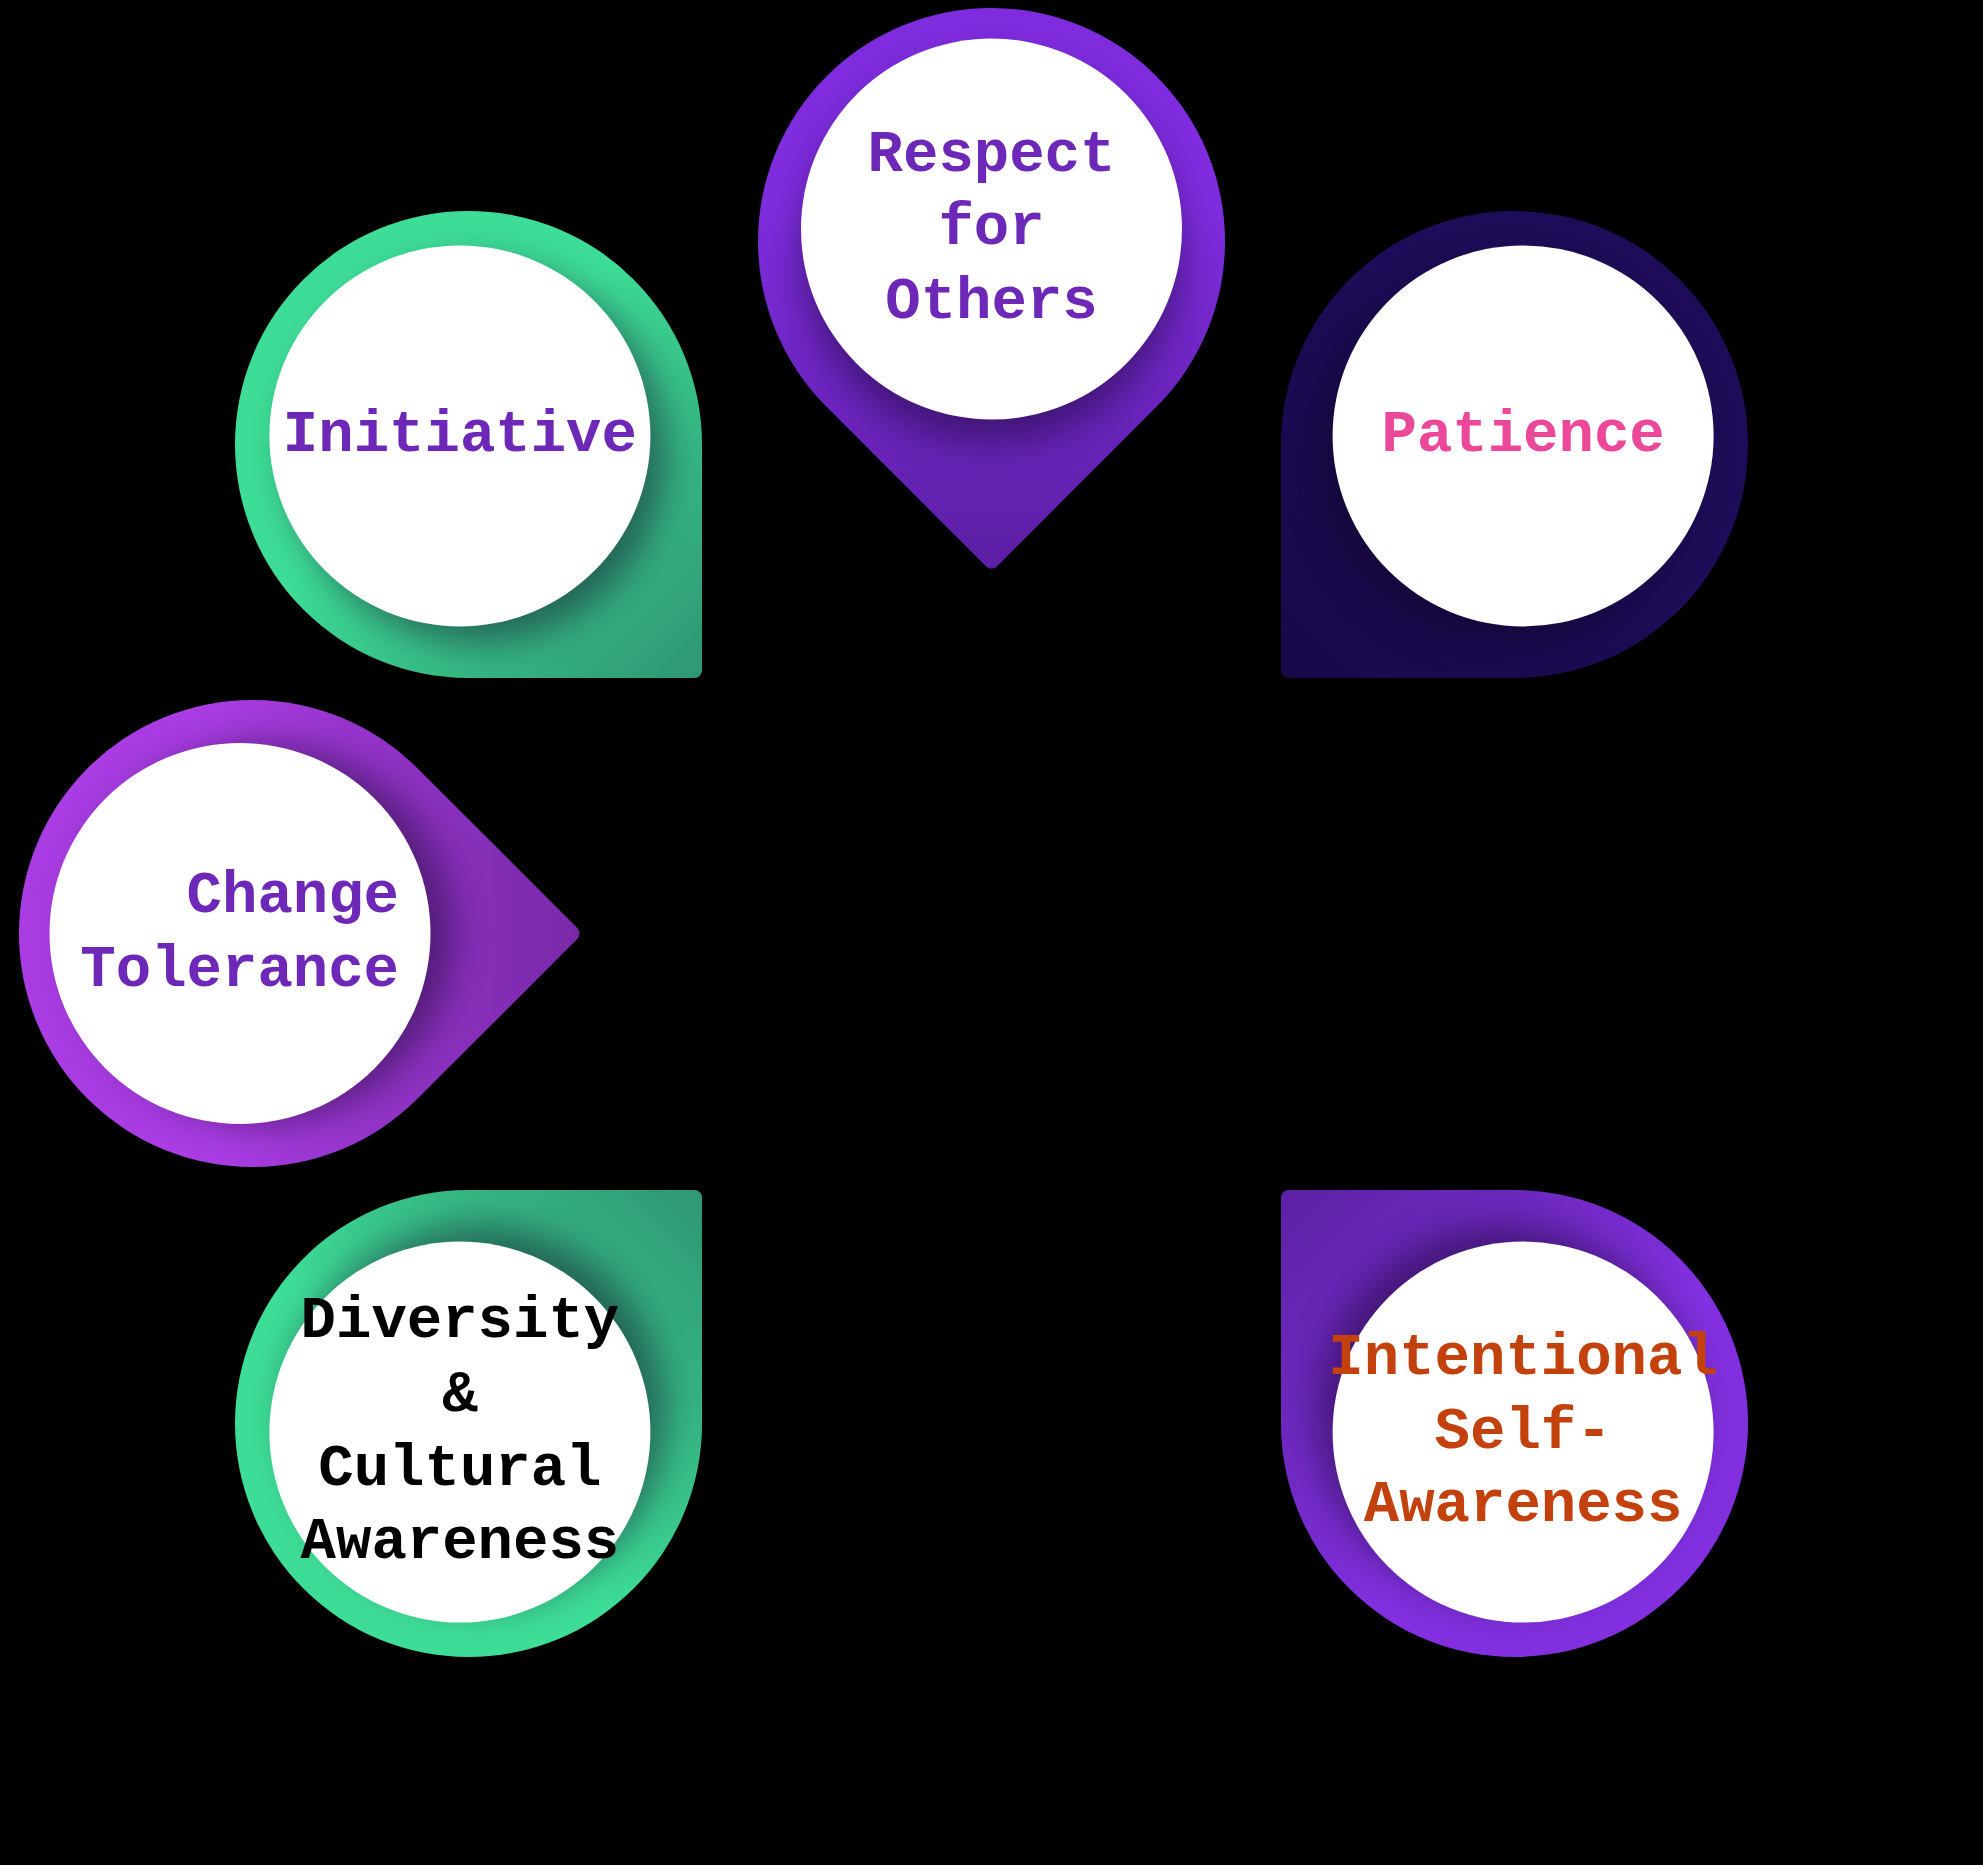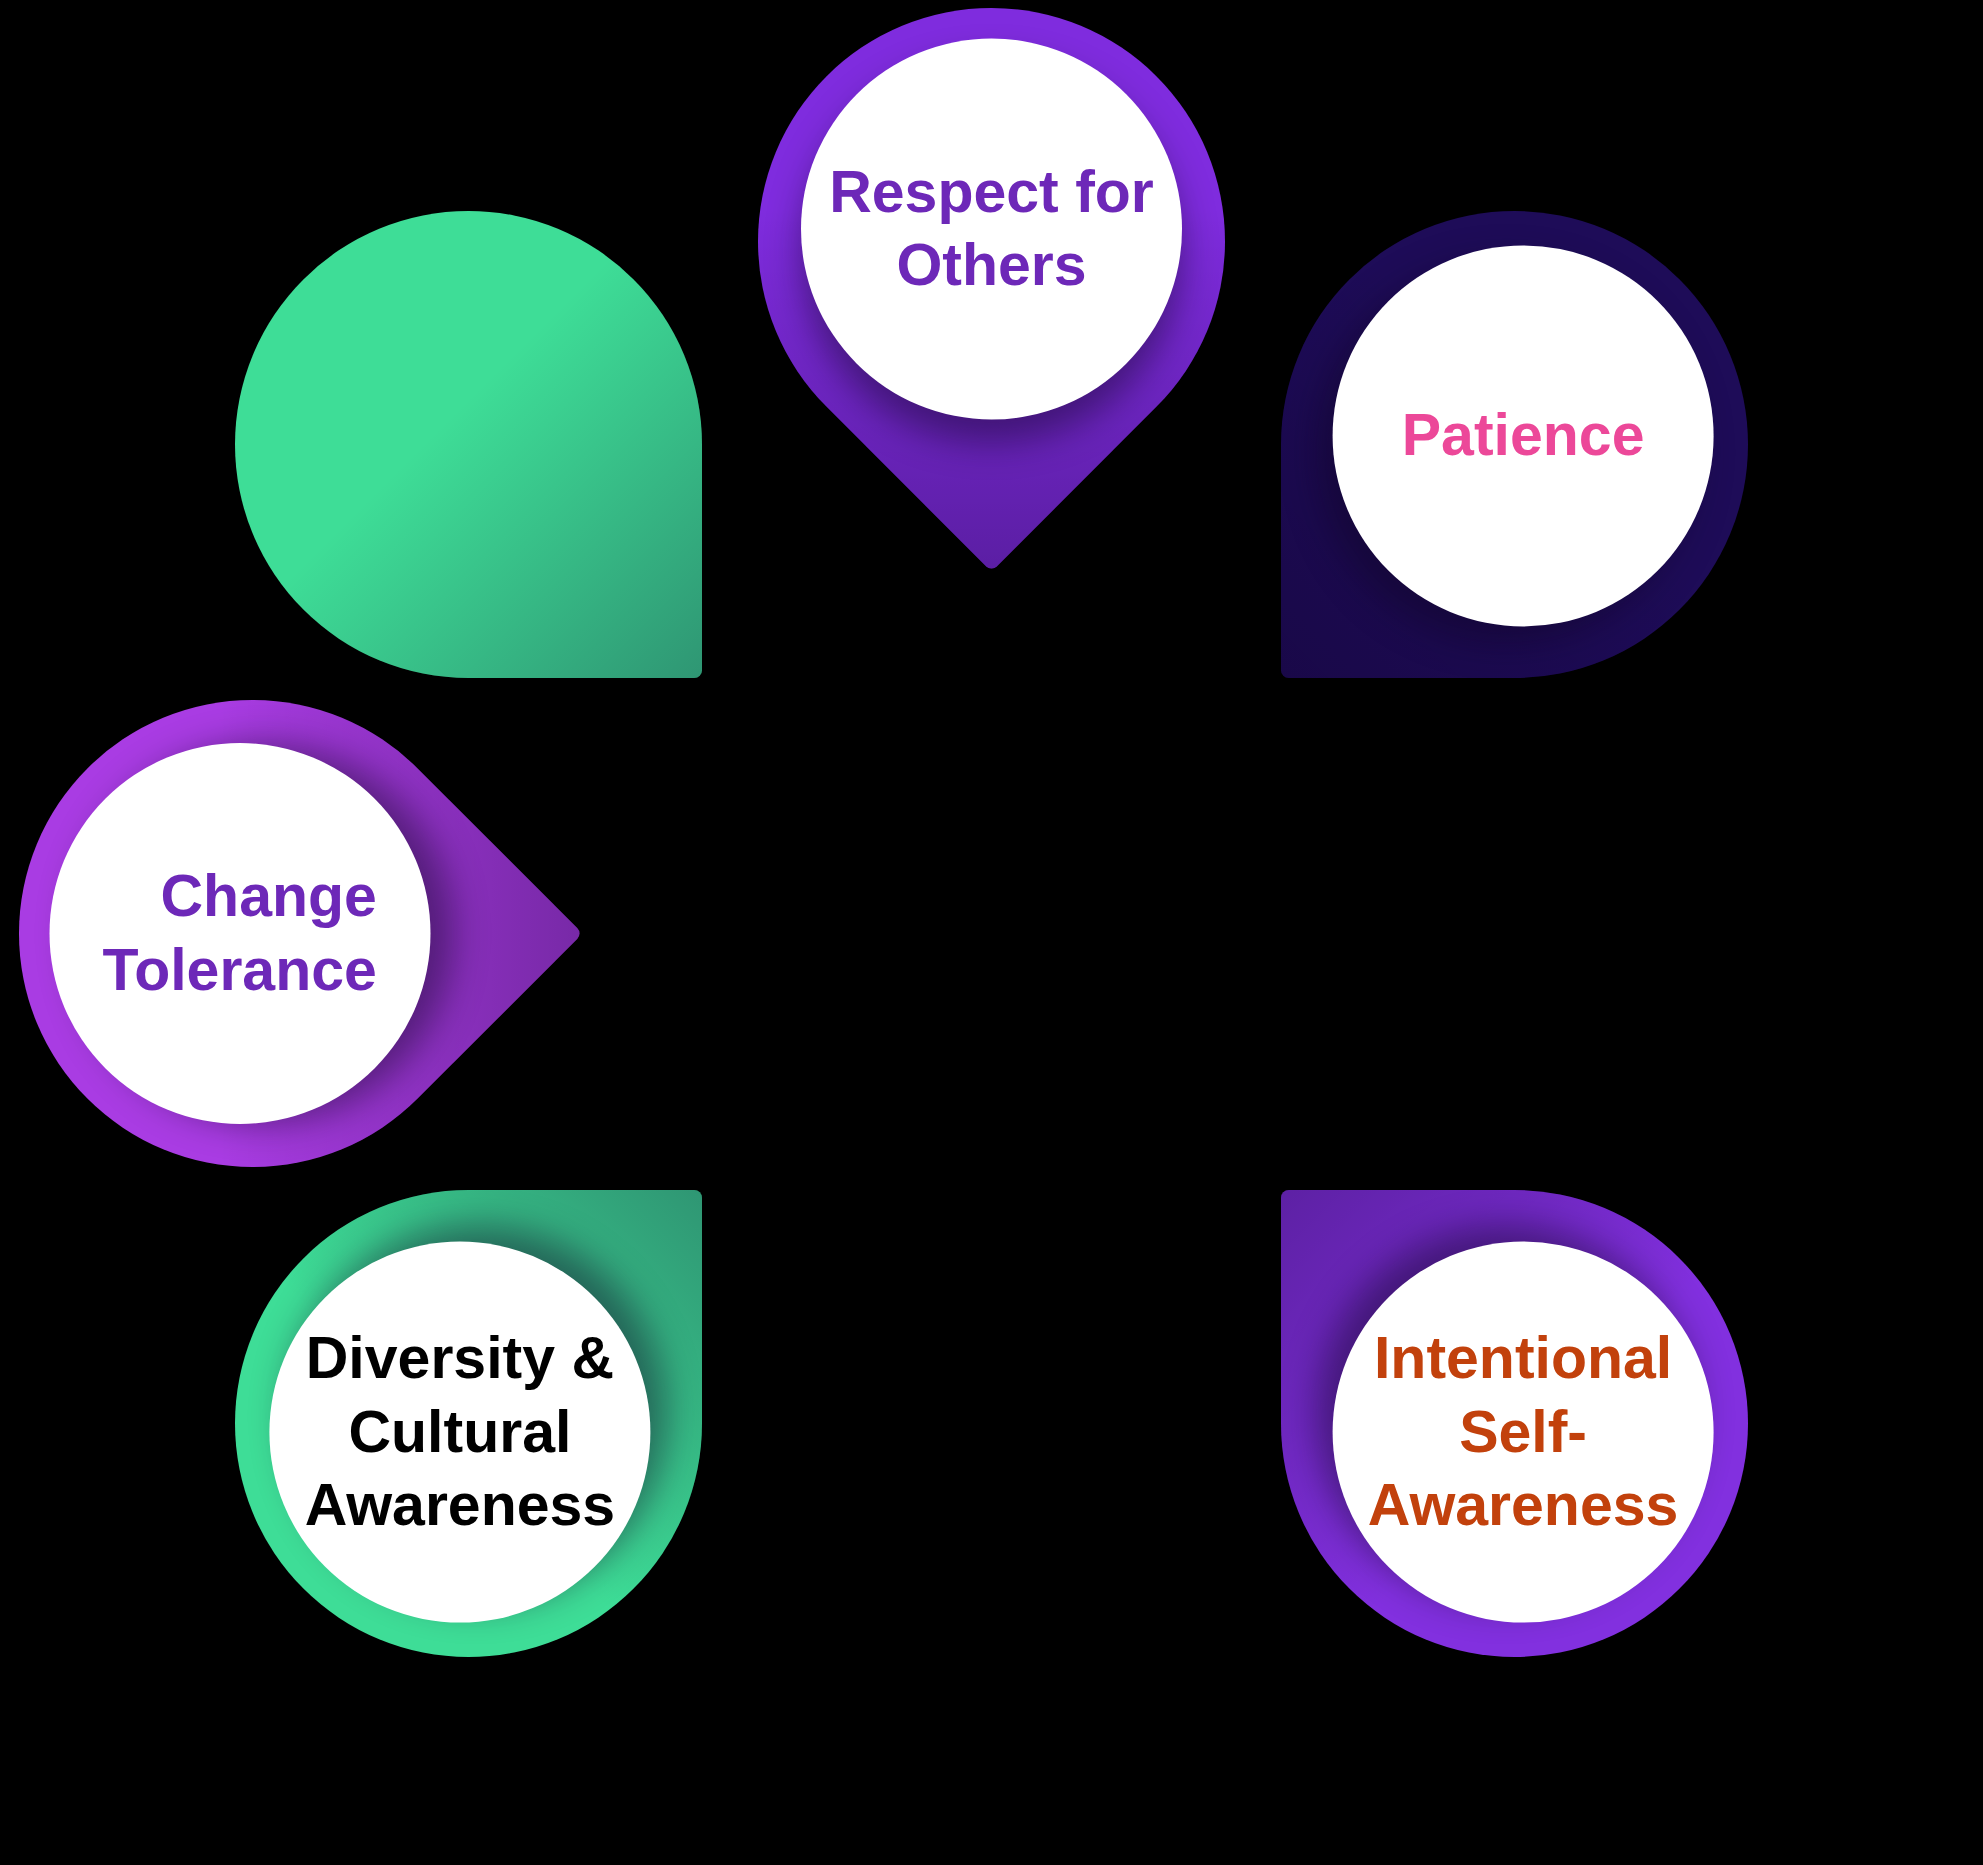--- a/index.html
+++ b/index.html
@@ -6,21 +6,21 @@
     margin: 0;
     padding: 0;
     background: #000000;
   }
   .canvas {
     position: relative;
     width: 1983px;
     height: 1866px;
     background: #000000;
     overflow: hidden;
-    font-family: Liberation Sans, sans-serif;
+    font-family: Liberation Mono, monospace;
   }
   
   .pin {
     position: absolute;
     width: 467px;
     height: 467px;
   }
   .pin-shape {
     position: absolute;
     inset: 0;
@@ -130,16 +130,19 @@
   <div class="pin pin--left">
     <div class="pin-shape" style="background-color: rgb(169, 60, 227);"></div>
     <div class="pin-circle">
       <span class="pin-label" style="color: rgb(109, 40, 184); text-align: right;">Change
 Tolerance</span>
     </div>
   </div>
 
   <div class="pin pin--top-left">
     <div class="pin-shape" style="background-color: rgb(62, 221, 151);"></div>
+    <div class="pin-circle">
+      <span class="pin-label" style="color: rgb(109, 40, 184);">Initiative</span>
+    </div>
   </div>
 
 </div>
 
 
 </body></html>

